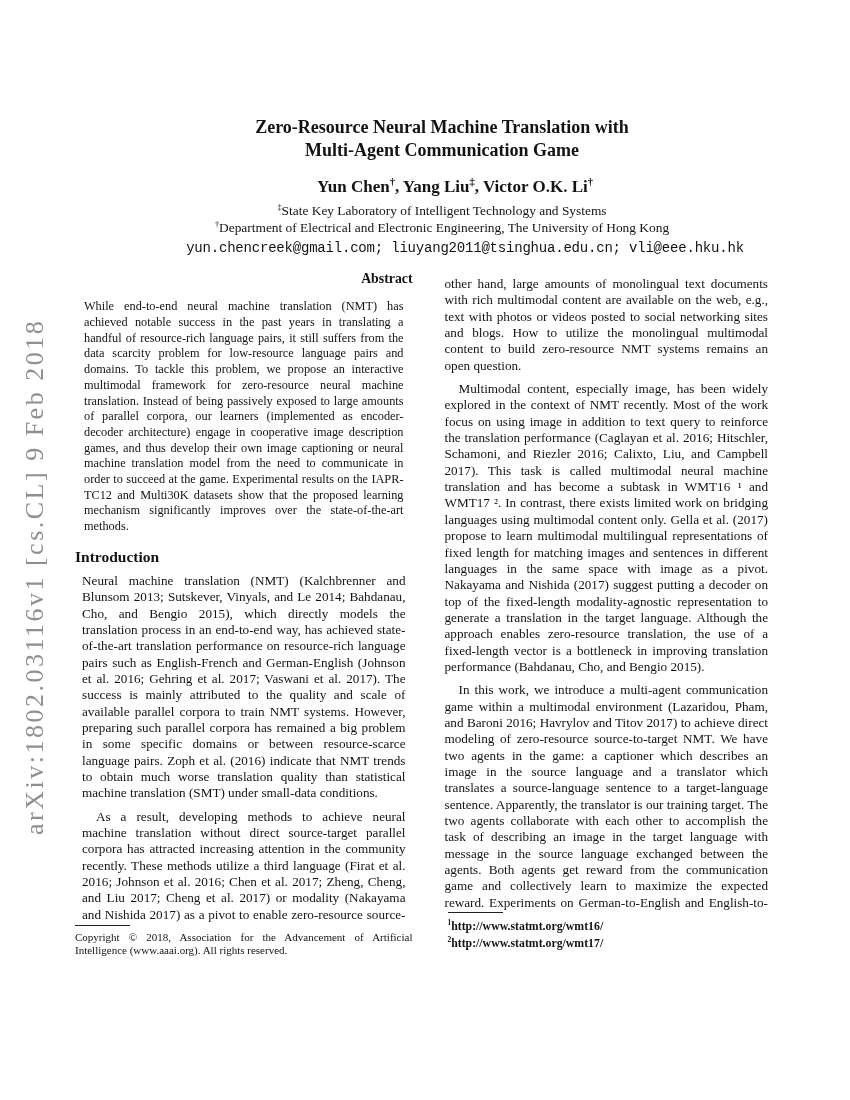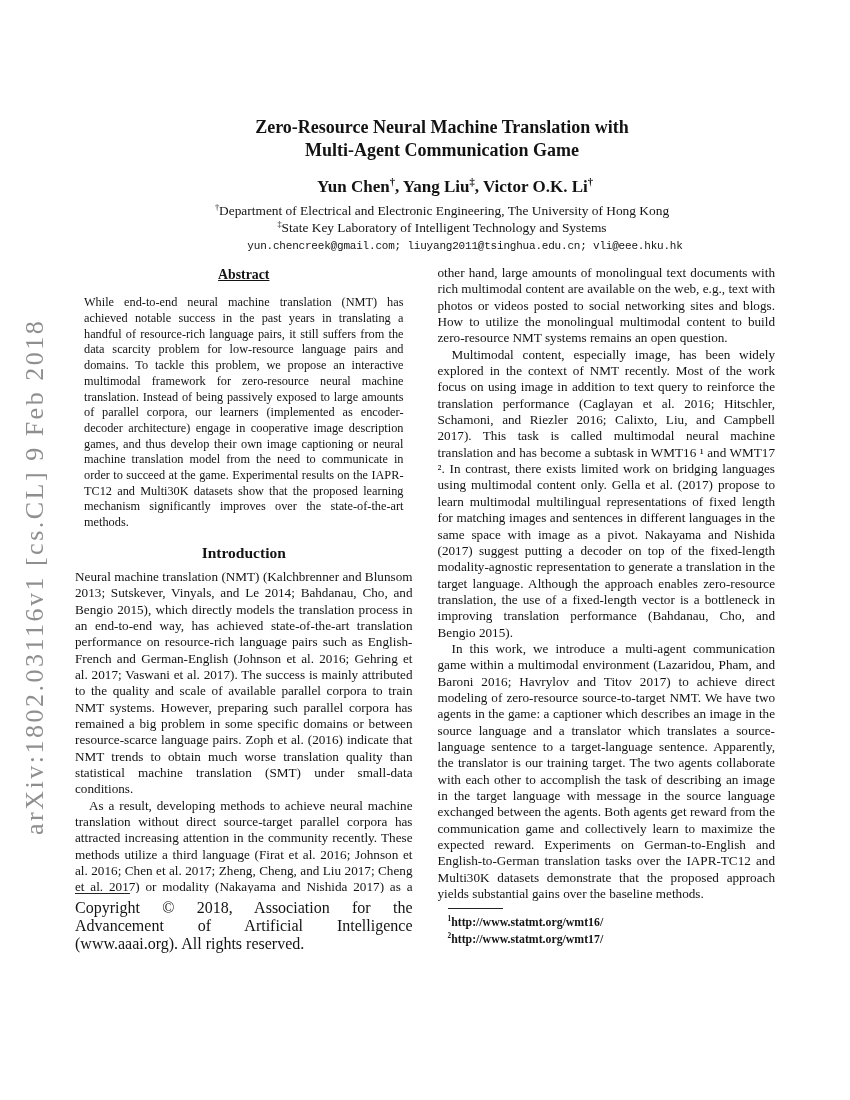--- a/index.html
+++ b/index.html
@@ -44,21 +44,21 @@
     font-size: 17px;
     font-weight: bold;
     margin-left: 26px;
   }
   .author:not(:last-child)::after { content: ", "; }
   sup { font-size: 62%; line-height: 0; }
   .affils { margin-top: 5px; font-size: 13.4px; line-height: 17px; }
   .emails {
     margin-top: 4px;
     font-family: "Liberation Mono", "DejaVu Sans Mono", monospace;
-    font-size: 11px;
+    font-size: 14px;
     letter-spacing: -0.2px;
     margin-left: 46px;
   }
 
   
   .columns {
     display: flex;
     gap: 25px;
     padding: 0 75px;
     margin-top: 13px;
@@ -66,58 +66,56 @@
   .col {
     width: 338px;
     height: 702px;
     display: flex;
     flex-direction: column;
     position: relative;
   }
   .col-body { flex: 0 1 auto; overflow: hidden; }
 
   .abstract-heading {
-    text-align: center;
+    text-align: right;
     font-weight: bold;
     font-size: 13.8px;
     margin: 2px 0 9px 0;
-    text-decoration: underline;
   }
   .abstract-text {
     font-size: 12.3px;
     line-height: 15.7px;
     text-align: justify;
     padding: 0 9px;
   }
   .section-heading {
-    text-align: center;
     font-weight: bold;
     font-size: 15.5px;
     margin: 13px 0 7px 0;
   }
   .para {
     font-size: 13.2px;
     line-height: 16.35px;
     text-align: justify;
-    margin: 0;
+    margin: 7px;
   }
   .para.indent { text-indent: 14px; }
 
   
   .footblock { margin-top: auto; padding-bottom: 14px; }
   .footblock-right { padding-bottom: 20px; }
   .footrule {
     width: 55px;
     border: 0;
     border-top: 1.3px solid #222;
     margin: 0 0 5px 0;
   }
   .copyright {
-    font-size: 16px;
-    line-height: 18px;
+    font-size: 11px;
+    line-height: 13px;
     text-align: justify;
   }
   .footnotes { font-size: 11.8px; line-height: 16.5px; font-weight: bold; }
   .footnote-line { padding-left: 10px; }
 </style>
 </head>
 <body>
 
 <div class="page">
 
@@ -125,22 +123,22 @@
 
   <div class="header">
     <div class="paper-title">
       <div>Zero-Resource Neural Machine Translation with</div>
       <div>Multi-Agent Communication Game</div>
     </div>
     <div class="authors">
       <span class="author"><span>Yun Chen</span><sup>†</sup></span><span class="author"><span>Yang Liu</span><sup>‡</sup></span><span class="author"><span>Victor O.K. Li</span><sup>†</sup></span>
     </div>
     <div class="affils">
+      <div class="affil-line"><sup>‡</sup><span>State Key Laboratory of Intelligent Technology and Systems</span></div>
       <div class="affil-line"><sup>†</sup><span>Department of Electrical and Electronic Engineering, The University of Hong Kong</span></div>
-      <div class="affil-line"><sup>‡</sup><span>State Key Laboratory of Intelligent Technology and Systems</span></div>
     </div>
     <div class="emails">yun.chencreek@gmail.com; liuyang2011@tsinghua.edu.cn; vli@eee.hku.hk</div>
   </div>
 
   <div class="columns">
 
     <div class="col">
       <div class="col-body">
         <div class="abstract-heading">Abstract</div>
         <p class="abstract-text">While end-to-end neural machine translation (NMT) has achieved notable success in the past years in translating a handful of resource-rich language pairs, it still suffers from the data scarcity problem for low-resource language pairs and domains. To tackle this problem, we propose an interactive multimodal framework for zero-resource neural machine translation. Instead of being passively exposed to large amounts of parallel corpora, our learners (implemented as encoder-decoder architecture) engage in cooperative image description games, and thus develop their own image captioning or neural machine translation model from the need to communicate in order to succeed at the game. Experimental results on the IAPR-TC12 and Multi30K datasets show that the proposed learning mechanism significantly improves over the state-of-the-art methods.</p>

